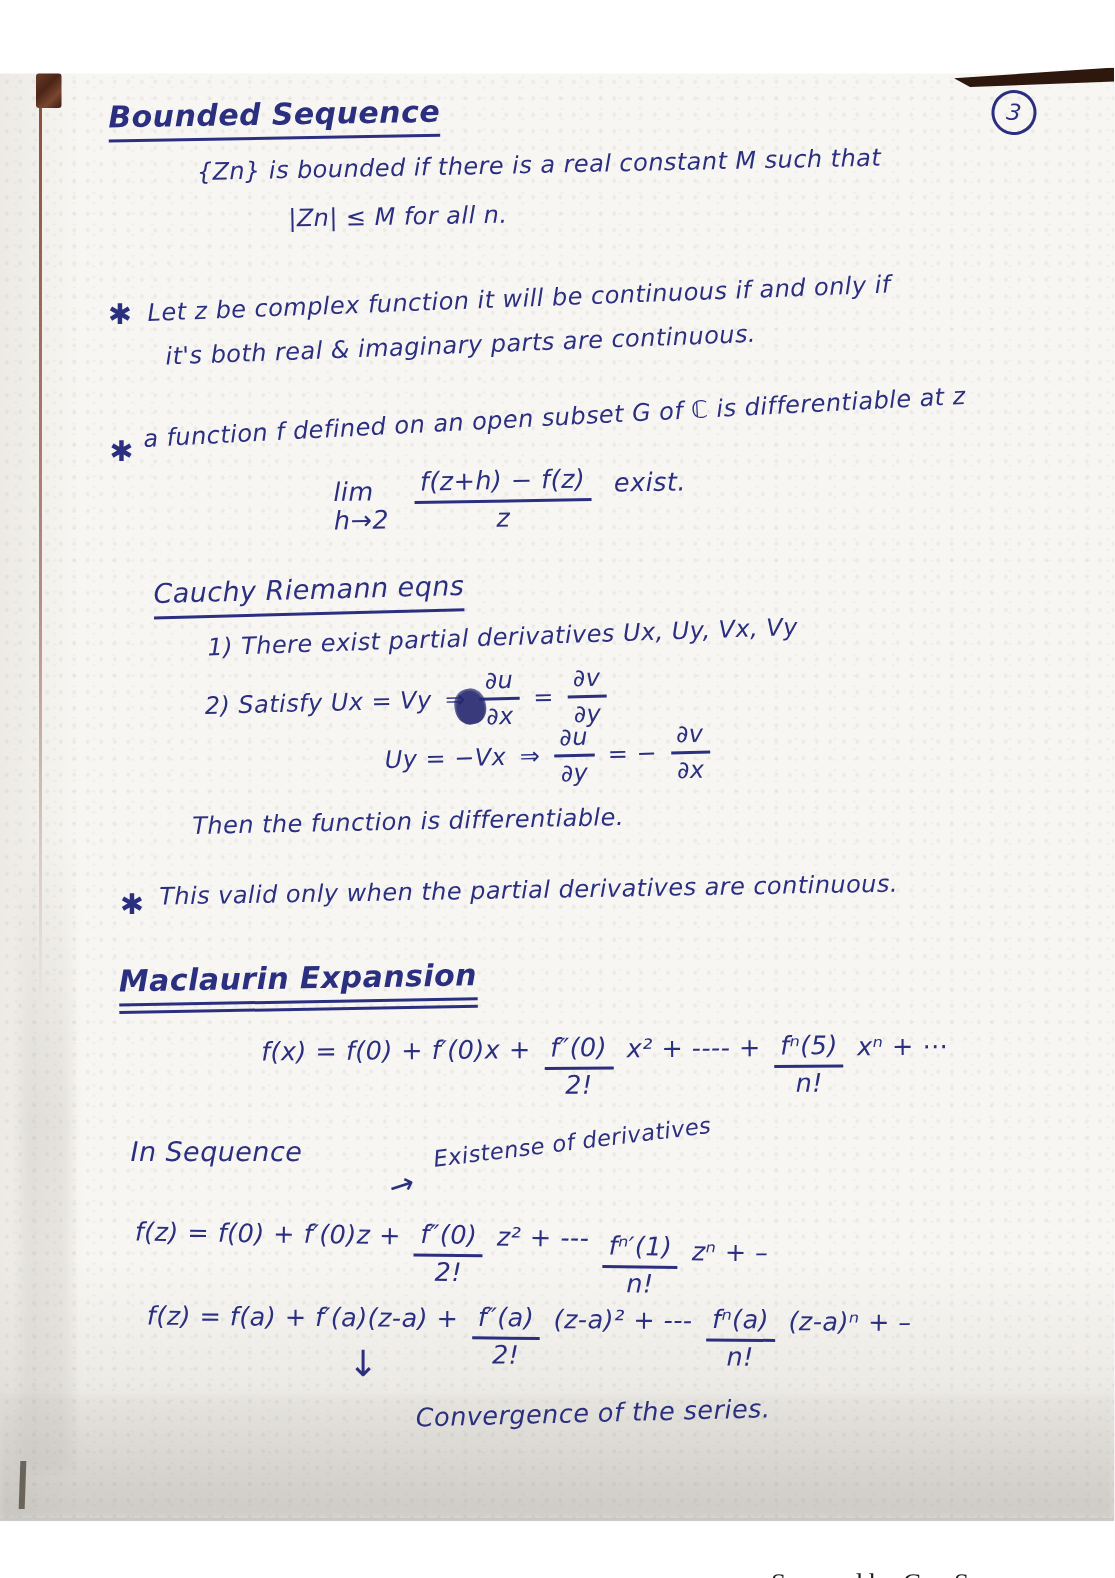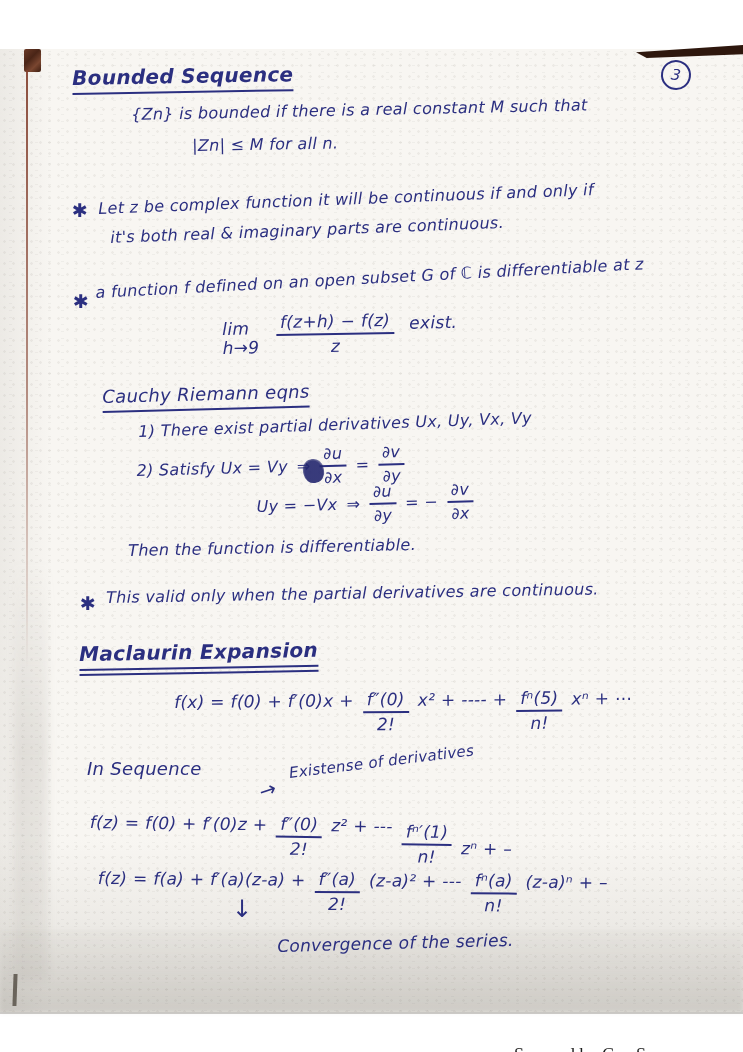--- a/index.html
+++ b/index.html
@@ -75,21 +75,21 @@
   <div class="line hand star" style="left:72px;top:199px;">✱</div>
   <div class="line hand" style="left:98px;top:199px;transform:rotate(-2.2deg);">Let z be complex function it will be continuous if and only if</div>
   <div class="line hand" style="left:110px;top:228px;transform:rotate(-2.2deg);">it's both real &amp; imaginary parts are continuous.</div>
 
   <div class="line hand star" style="left:73px;top:290px;">✱</div>
   <div class="line hand" style="left:95px;top:283px;transform:rotate(-3deg);">a function f defined on an open subset G of ℂ is differentiable at z</div>
 
   <div class="line hand fsize row" style="left:222px;top:314px;transform:rotate(-1deg);">
     <span class="limstack">
       <span>lim</span>
-      <span>h→9</span>
+      <span>h→2</span>
     </span>
     <span class="frac" style="margin-left:8px;">
       <span class="num">f(z+h) − f(z)</span>
       <span class="den">z</span>
     </span>
     <span style="margin-top:2px;margin-left:6px;">exist.</span>
   </div>
 
   <div class="line hand" style="left:102px;top:386px;font-size:18px;transform:rotate(-1.5deg);">
     <span class="u1">Cauchy Riemann eqns</span>
@@ -156,21 +156,21 @@
     <span>f(z) =  f(0) + f′(0)z +</span>
     <span class="frac">
       <span class="num">f″(0)</span>
       <span class="den">2!</span>
     </span>
     <span>z² + ---</span>
     <span class="frac" style="margin-top:6px;">
       <span class="num">fⁿ′(1)</span>
       <span class="den">n!</span>
     </span>
-    <span style="margin-top:21px;">zⁿ + –</span>
+    <span style="margin-top:8px;">zⁿ + –</span>
   </div>
 
   <div class="line hand fsize row" style="left:98px;top:868px;transform:rotate(0.5deg);">
     <span>f(z) =  f(a) + f′(a)(z-a)  +</span>
     <span class="frac">
       <span class="num">f″(a)</span>
       <span class="den">2!</span>
     </span>
     <span>(z-a)² + ---</span>
     <span class="frac">

